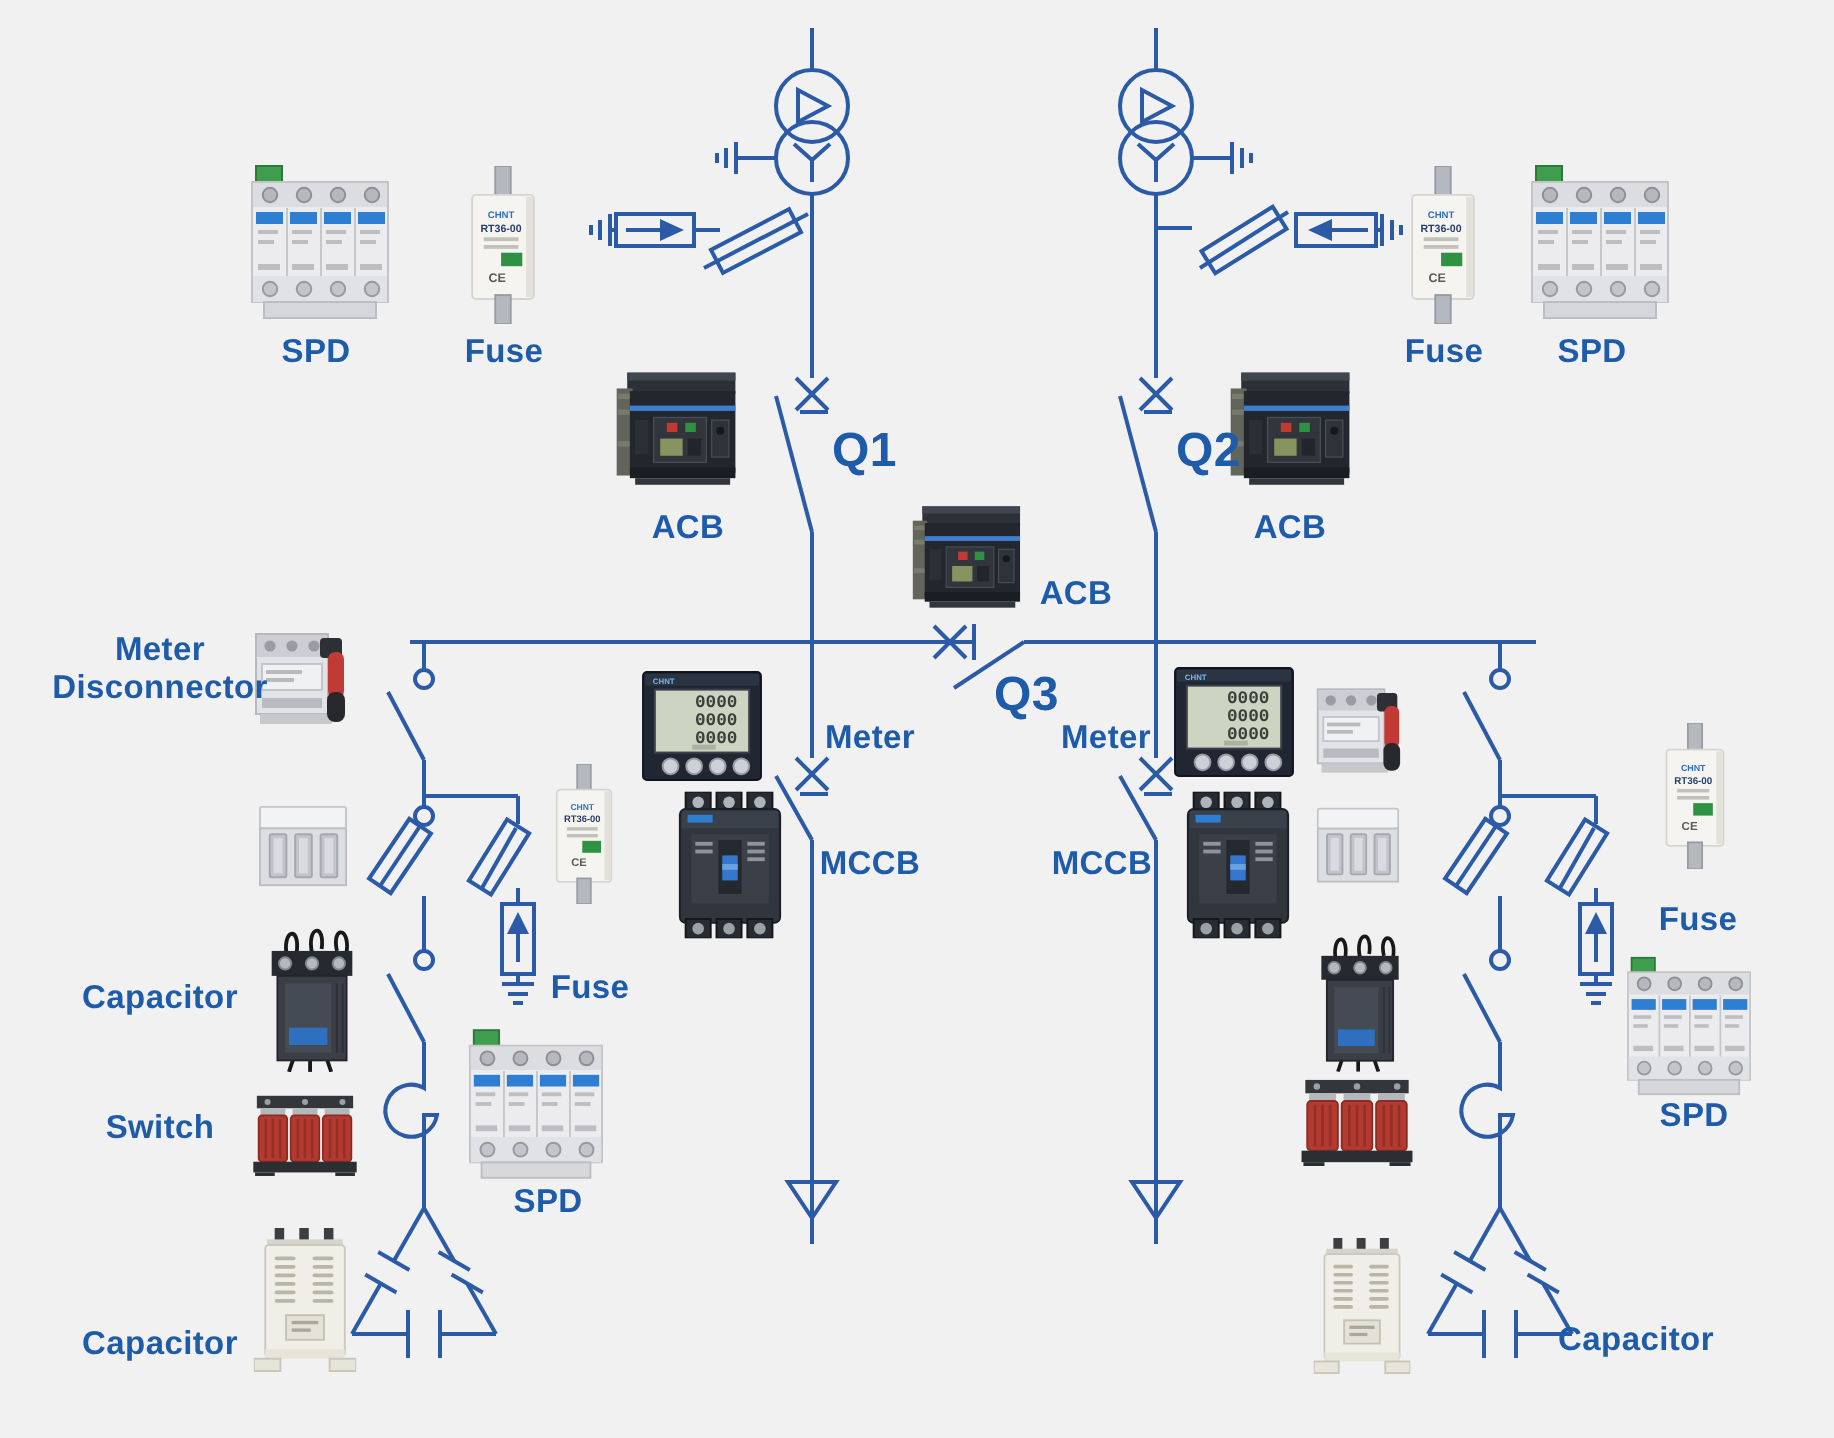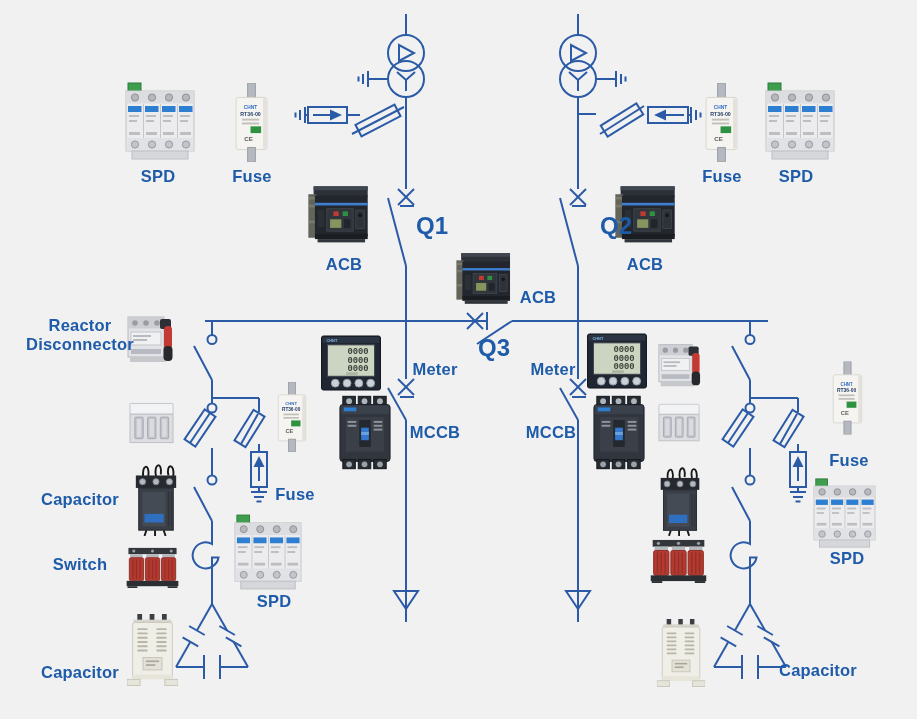--- a/index.html
+++ b/index.html
@@ -594,29 +594,29 @@
   <div class="lbl" style="left:158px;top:167px">SPD</div>
   <div class="lbl" style="left:252px;top:167px">Fuse</div>
   <div class="lbl" style="left:722px;top:167px">Fuse</div>
   <div class="lbl" style="left:796px;top:167px">SPD</div>
 
   <div class="lbl" style="left:344px;top:255px">ACB</div>
   <div class="lbl" style="left:645px;top:255px">ACB</div>
   <div class="lbl" style="left:538px;top:288px">ACB</div>
 
   <div class="lbl big" style="left:416px;top:212px">Q1</div>
-  <div class="lbl big" style="left:600px;top:212px">Q2</div>
-  <div class="lbl big" style="left:478px;top:334px">Q3</div>
+  <div class="lbl big" style="left:588px;top:212px">Q2</div>
+  <div class="lbl big" style="left:497px;top:334px">Q3</div>
 
   <div class="lbl" style="left:435px;top:360px">Meter</div>
   <div class="lbl" style="left:553px;top:360px">Meter</div>
   <div class="lbl" style="left:435px;top:423px">MCCB</div>
   <div class="lbl" style="left:551px;top:423px">MCCB</div>
 
-  <div class="lbl wrap" style="left:80px;top:316px">Reactor Disconnector</div>
+  <div class="lbl wrap" style="left:80px;top:316px">Meter Disconnector</div>
   <div class="lbl" style="left:80px;top:490px">Capacitor</div>
   <div class="lbl" style="left:80px;top:555px">Switch</div>
   <div class="lbl" style="left:80px;top:663px">Capacitor</div>
   <div class="lbl" style="left:818px;top:661px">Capacitor</div>
 
   <div class="lbl" style="left:295px;top:485px">Fuse</div>
   <div class="lbl" style="left:274px;top:592px">SPD</div>
   <div class="lbl" style="left:849px;top:451px">Fuse</div>
   <div class="lbl" style="left:847px;top:549px">SPD</div>
 

